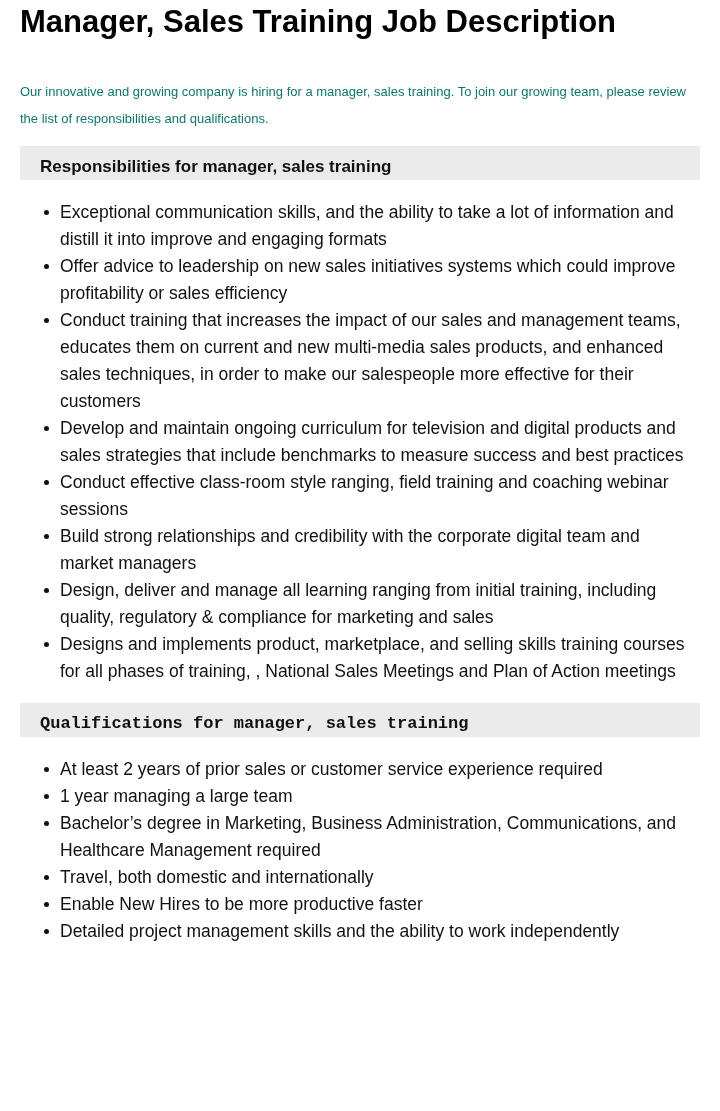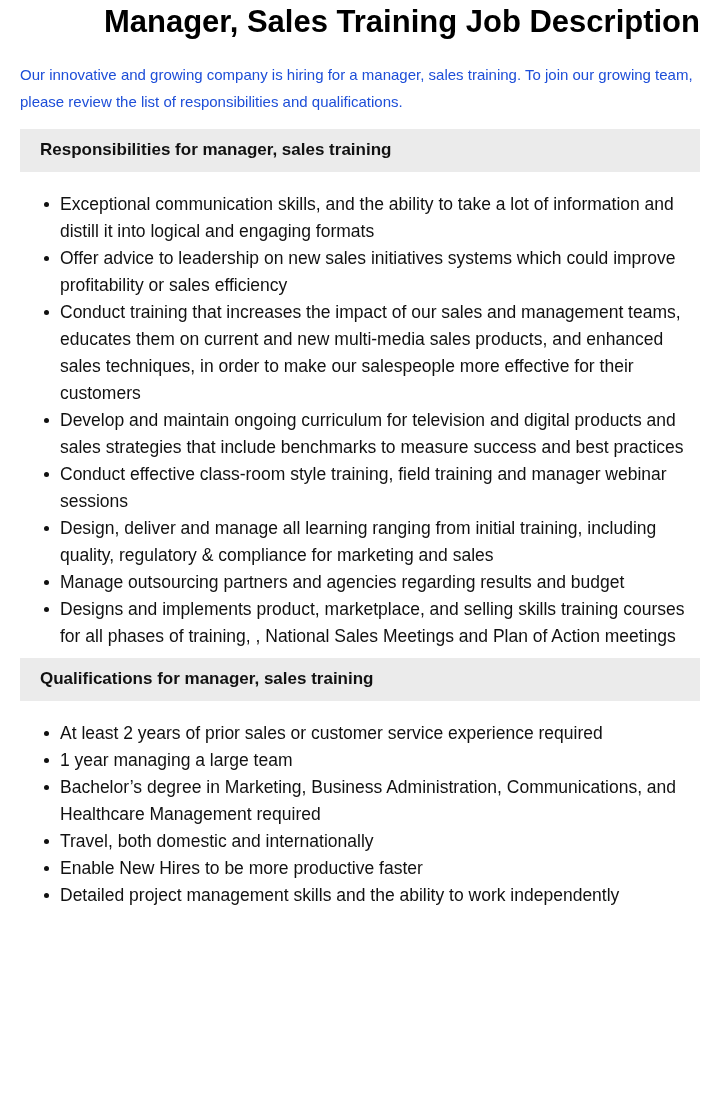--- a/index.html
+++ b/index.html
@@ -17,42 +17,43 @@
     .page {
       padding: 0 20px 0 20px;
     }
     .title {
       margin: 0;
       padding-top: 2px;
       height: 44px;
       line-height: 40px;
       font-size: 31px;
       font-weight: bold;
-      text-align: right;
+      text-align: left;
       color: #000000;
       letter-spacing: 0px;
     }
     .intro {
-      margin: 15px 0 0 0;
-      font-size: 15px;
+      margin: 32px 0 0 0;
+      font-size: 13px;
       line-height: 27px;
-      color: #1d4ed8;
+      color: #0f766e;
     }
     .section-header {
       margin-top: 14px;
       background: #ebebeb;
-      height: 43px;
+      height: 34px;
       line-height: 42px;
       padding-left: 20px;
       font-size: 17px;
       font-weight: bold;
       color: #111111;
     }
     .section-header.quals {
-      margin-top: 8px;
+      margin-top: 18px;
+      font-family: Liberation Mono, monospace;
     }
     ul.list {
       margin: 19px 0 0 0;
       padding: 0 0 0 40px;
       list-style: none;
     }
     ul.list li {
       position: relative;
       font-size: 17.5px;
       line-height: 27px;
@@ -72,27 +73,27 @@
   </style>
 </head>
 <body>
 
 <div class="page">
   <h1 class="title">Manager, Sales Training Job Description</h1>
   <p class="intro">Our innovative and growing company is hiring for a manager, sales training. To join our growing team, please review the list of responsibilities and qualifications.</p>
 
   <div class="section-header">Responsibilities for manager, sales training</div>
   <ul class="list">
-    <li>Exceptional communication skills, and the ability to take a lot of information and distill it into logical and engaging formats</li>
+    <li>Exceptional communication skills, and the ability to take a lot of information and distill it into improve and engaging formats</li>
     <li>Offer advice to leadership on new sales initiatives systems which could improve profitability or sales efficiency</li>
     <li>Conduct training that increases the impact of our sales and management teams, educates them on current and new multi-media sales products, and enhanced sales techniques, in order to make our salespeople more effective for their customers</li>
     <li>Develop and maintain ongoing curriculum for television and digital products and sales strategies that include benchmarks to measure success and best practices</li>
-    <li>Conduct effective class-room style training, field training and manager webinar sessions</li>
+    <li>Conduct effective class-room style ranging, field training and coaching webinar sessions</li>
+    <li>Build strong relationships and credibility with the corporate digital team and market managers</li>
     <li>Design, deliver and manage all learning ranging from initial training, including quality, regulatory &amp; compliance for marketing and sales</li>
-    <li>Manage outsourcing partners and agencies regarding results and budget</li>
     <li>Designs and implements product, marketplace, and selling skills training courses for all phases of training, , National Sales Meetings and Plan of Action meetings</li>
   </ul>
 
   <div class="section-header quals">Qualifications for manager, sales training</div>
   <ul class="list">
     <li>At least 2 years of prior sales or customer service experience required</li>
     <li>1 year managing a large team</li>
     <li>Bachelor’s degree in Marketing, Business Administration, Communications, and Healthcare Management required</li>
     <li>Travel, both domestic and internationally</li>
     <li>Enable New Hires to be more productive faster</li>

